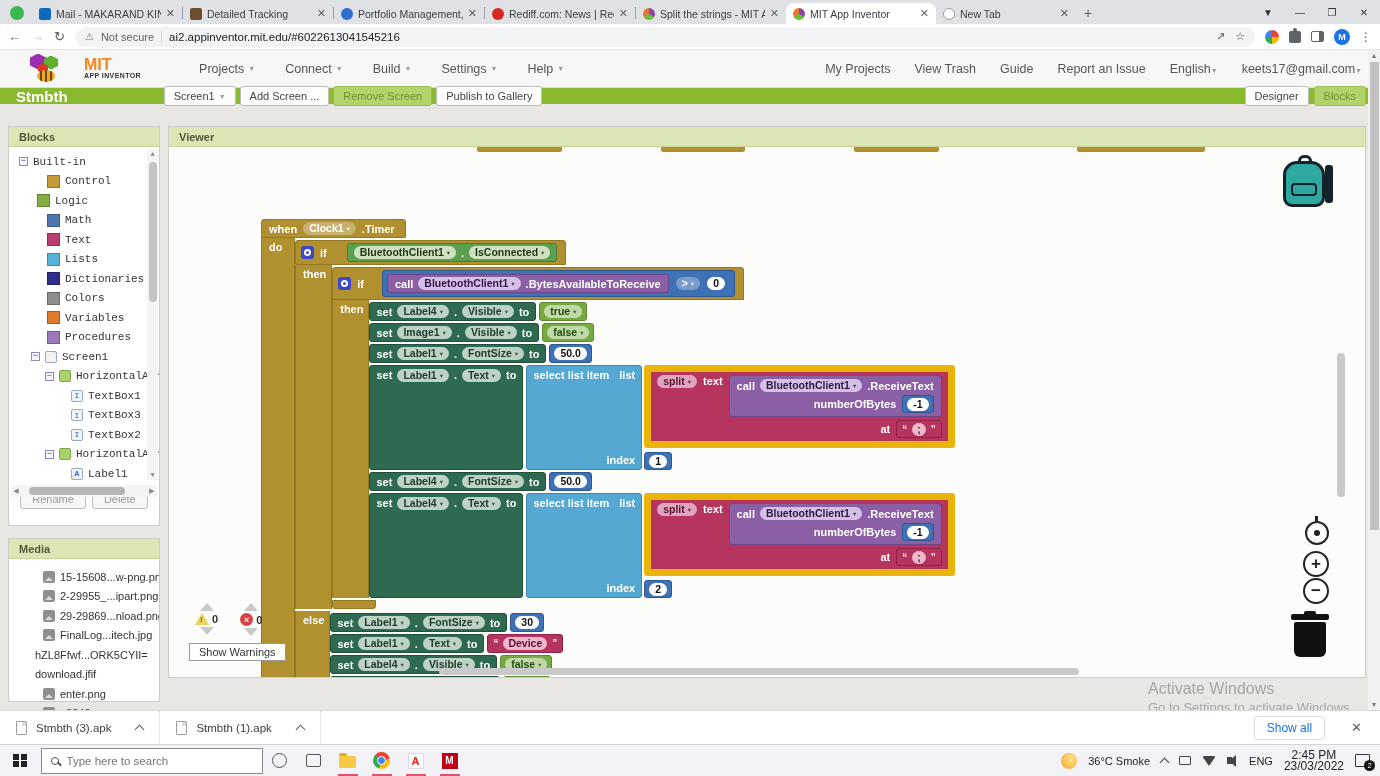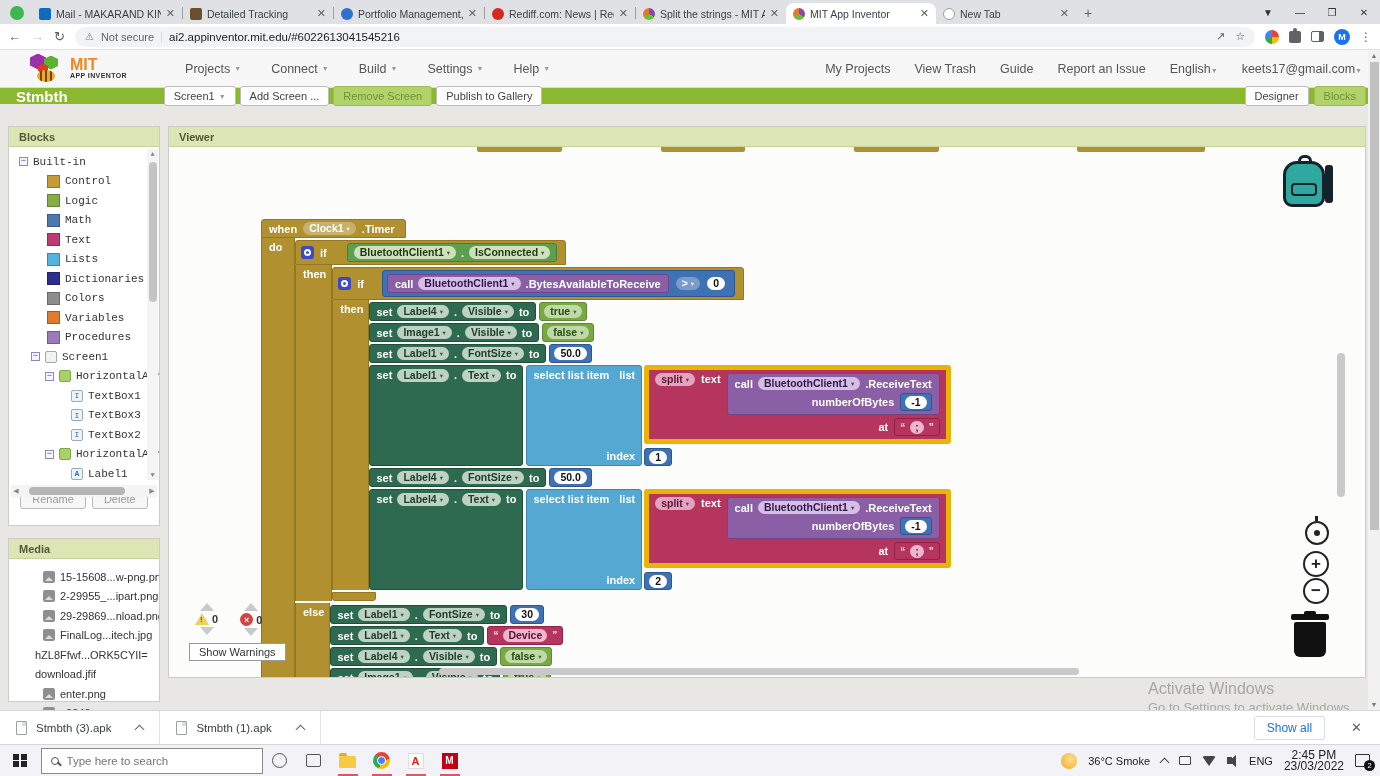--- a/index.html
+++ b/index.html
@@ -37,21 +37,21 @@
   .sphere{width:14px;height:14px;border-radius:50%;background:conic-gradient(#e94335 0 25%,#fbbc05 25% 50%,#34a853 50% 75%,#4285f4 75% 100%);}
   .puzzle{width:12px;height:12px;background:#5f6368;border-radius:2px;position:relative;}
   .puzzle::before{content:"";position:absolute;top:-3px;left:4px;width:4px;height:4px;background:#5f6368;border-radius:50%;}
   .panelic{width:13px;height:11px;border:1.5px solid #5f6368;border-radius:2px;position:relative;}
   .panelic::after{content:"";position:absolute;right:0;top:0;bottom:0;width:4px;background:#5f6368;}
   .avatar{width:16px;height:16px;border-radius:50%;background:#1a73e8;color:#fff;font-size:9px;font-weight:bold;display:flex;align-items:center;justify-content:center;}
   .kebab{font-size:12px;color:#5f6368;letter-spacing:0;}
 
   
   .mithdr{height:38px;background:#f7f7f7;border-bottom:1px solid #ddd;display:flex;align-items:center;position:relative;}
-  .logo{display:flex;align-items:center;gap:6px;margin-left:30px;}
+  .logo{display:flex;align-items:center;gap:20px;margin-left:30px;}
   .hexes{position:relative;width:34px;height:30px;}
   .hex{position:absolute;clip-path:polygon(50% 0,100% 25%,100% 75%,50% 100%,0 75%,0 25%);}
   .hex.p{width:16px;height:16px;background:#9b2fae;left:0;top:0;}
   .hex.g{width:14px;height:14px;background:#5cb12f;left:14px;top:2px;}
   .hex.r{width:10px;height:10px;background:#d93a2b;left:8px;top:10px;}
   .bee{position:absolute;left:7px;top:16px;width:18px;height:12px;border-radius:50%;background:repeating-linear-gradient(90deg,#f5a623 0 3px,#6b4b12 3px 5px);}
   .logotxt .mit{color:#f5861f;font-weight:bold;font-size:16px;line-height:14px;}
   .logotxt .sub{color:#333;font-size:7px;font-weight:bold;letter-spacing:.4px;}
   .menus{display:flex;gap:30px;margin-left:58px;font-size:12.5px;color:#555;}
   .menus .mi{display:flex;align-items:center;gap:4px;}
@@ -127,21 +127,21 @@
   .bluewrap{display:flex;align-items:center;gap:7px;background:#3f71b5;border:1px solid #2e5791;border-radius:3px;padding:3px 9px 3px 4px;}
   .pcall{display:flex;align-items:center;gap:5px;background:#8a5fa5;border:1px solid #6d4687;border-radius:3px;padding:2px 7px;}
   .prec{background:#8a5fa5;border:1px solid #6d4687;border-radius:3px;padding:3px 7px;display:flex;flex-direction:column;gap:3px;}
   .prec .r1{display:flex;align-items:center;gap:5px;}
   .prec .r2{display:flex;align-items:center;gap:6px;justify-content:flex-end;}
   .cyan{background:#55a8d2;border:1px solid #3f86ad;border-radius:3px;min-height:66px;display:flex;flex-direction:column;justify-content:space-between;padding:3px 6px;}
   .cyan .r1{display:flex;gap:10px;}
   .cyan .r2{display:flex;justify-content:flex-end;}
   .selwrap{display:flex;align-items:stretch;}
   .rightcol{display:flex;flex-direction:column;justify-content:space-between;align-items:flex-start;margin-left:2px;}
-  .pink{background:#b5355f;border:5px solid #eab308;border-radius:3px;padding:3px 6px;display:flex;flex-direction:column;gap:3px;align-items:stretch;}
+  .pink{background:#b5355f;border:7px solid #eab308;border-radius:3px;padding:3px 6px;display:flex;flex-direction:column;gap:3px;align-items:stretch;}
   .pink .pr1{display:flex;align-items:flex-start;gap:6px;}
   .pink .pr2{display:flex;align-items:center;gap:6px;justify-content:flex-end;}
 
   
   .wc{position:absolute;display:flex;gap:22px;}
   .wcol{display:flex;flex-direction:column;align-items:center;gap:2px;}
   .tri-up{width:0;height:0;border-left:7px solid transparent;border-right:7px solid transparent;border-bottom:8px solid #c9c9c9;}
   .tri-dn{width:0;height:0;border-left:7px solid transparent;border-right:7px solid transparent;border-top:8px solid #c9c9c9;}
   .wcnt{display:flex;align-items:center;gap:3px;font-size:11px;color:#333;font-weight:bold;}
   .wtri2{width:0;height:0;border-left:7px solid transparent;border-right:7px solid transparent;border-bottom:12px solid #ecd25c;position:relative;}
@@ -371,21 +371,21 @@
       </div>
     <div class="tree" style="height:335px;padding-top:5px;">
       <div class="trow" style="padding-left:10px;">
           <span class="colbox"></span>
           <span>Built-in</span>
         </div>
       <div class="trow" style="padding-left:38px;">
           <span class="catsq" style="background:#c49b39;"></span>
           <span>Control</span>
         </div>
-      <div class="trow" style="padding-left:38px;">
+      <div class="trow" style="padding-left:28px;">
           <span class="catsq" style="background:#84ad43;"></span>
           <span>Logic</span>
         </div>
       <div class="trow" style="padding-left:38px;">
           <span class="catsq" style="background:#4e77b0;"></span>
           <span>Math</span>
         </div>
       <div class="trow" style="padding-left:38px;">
           <span class="catsq" style="background:#bb3d71;"></span>
           <span>Text</span>

